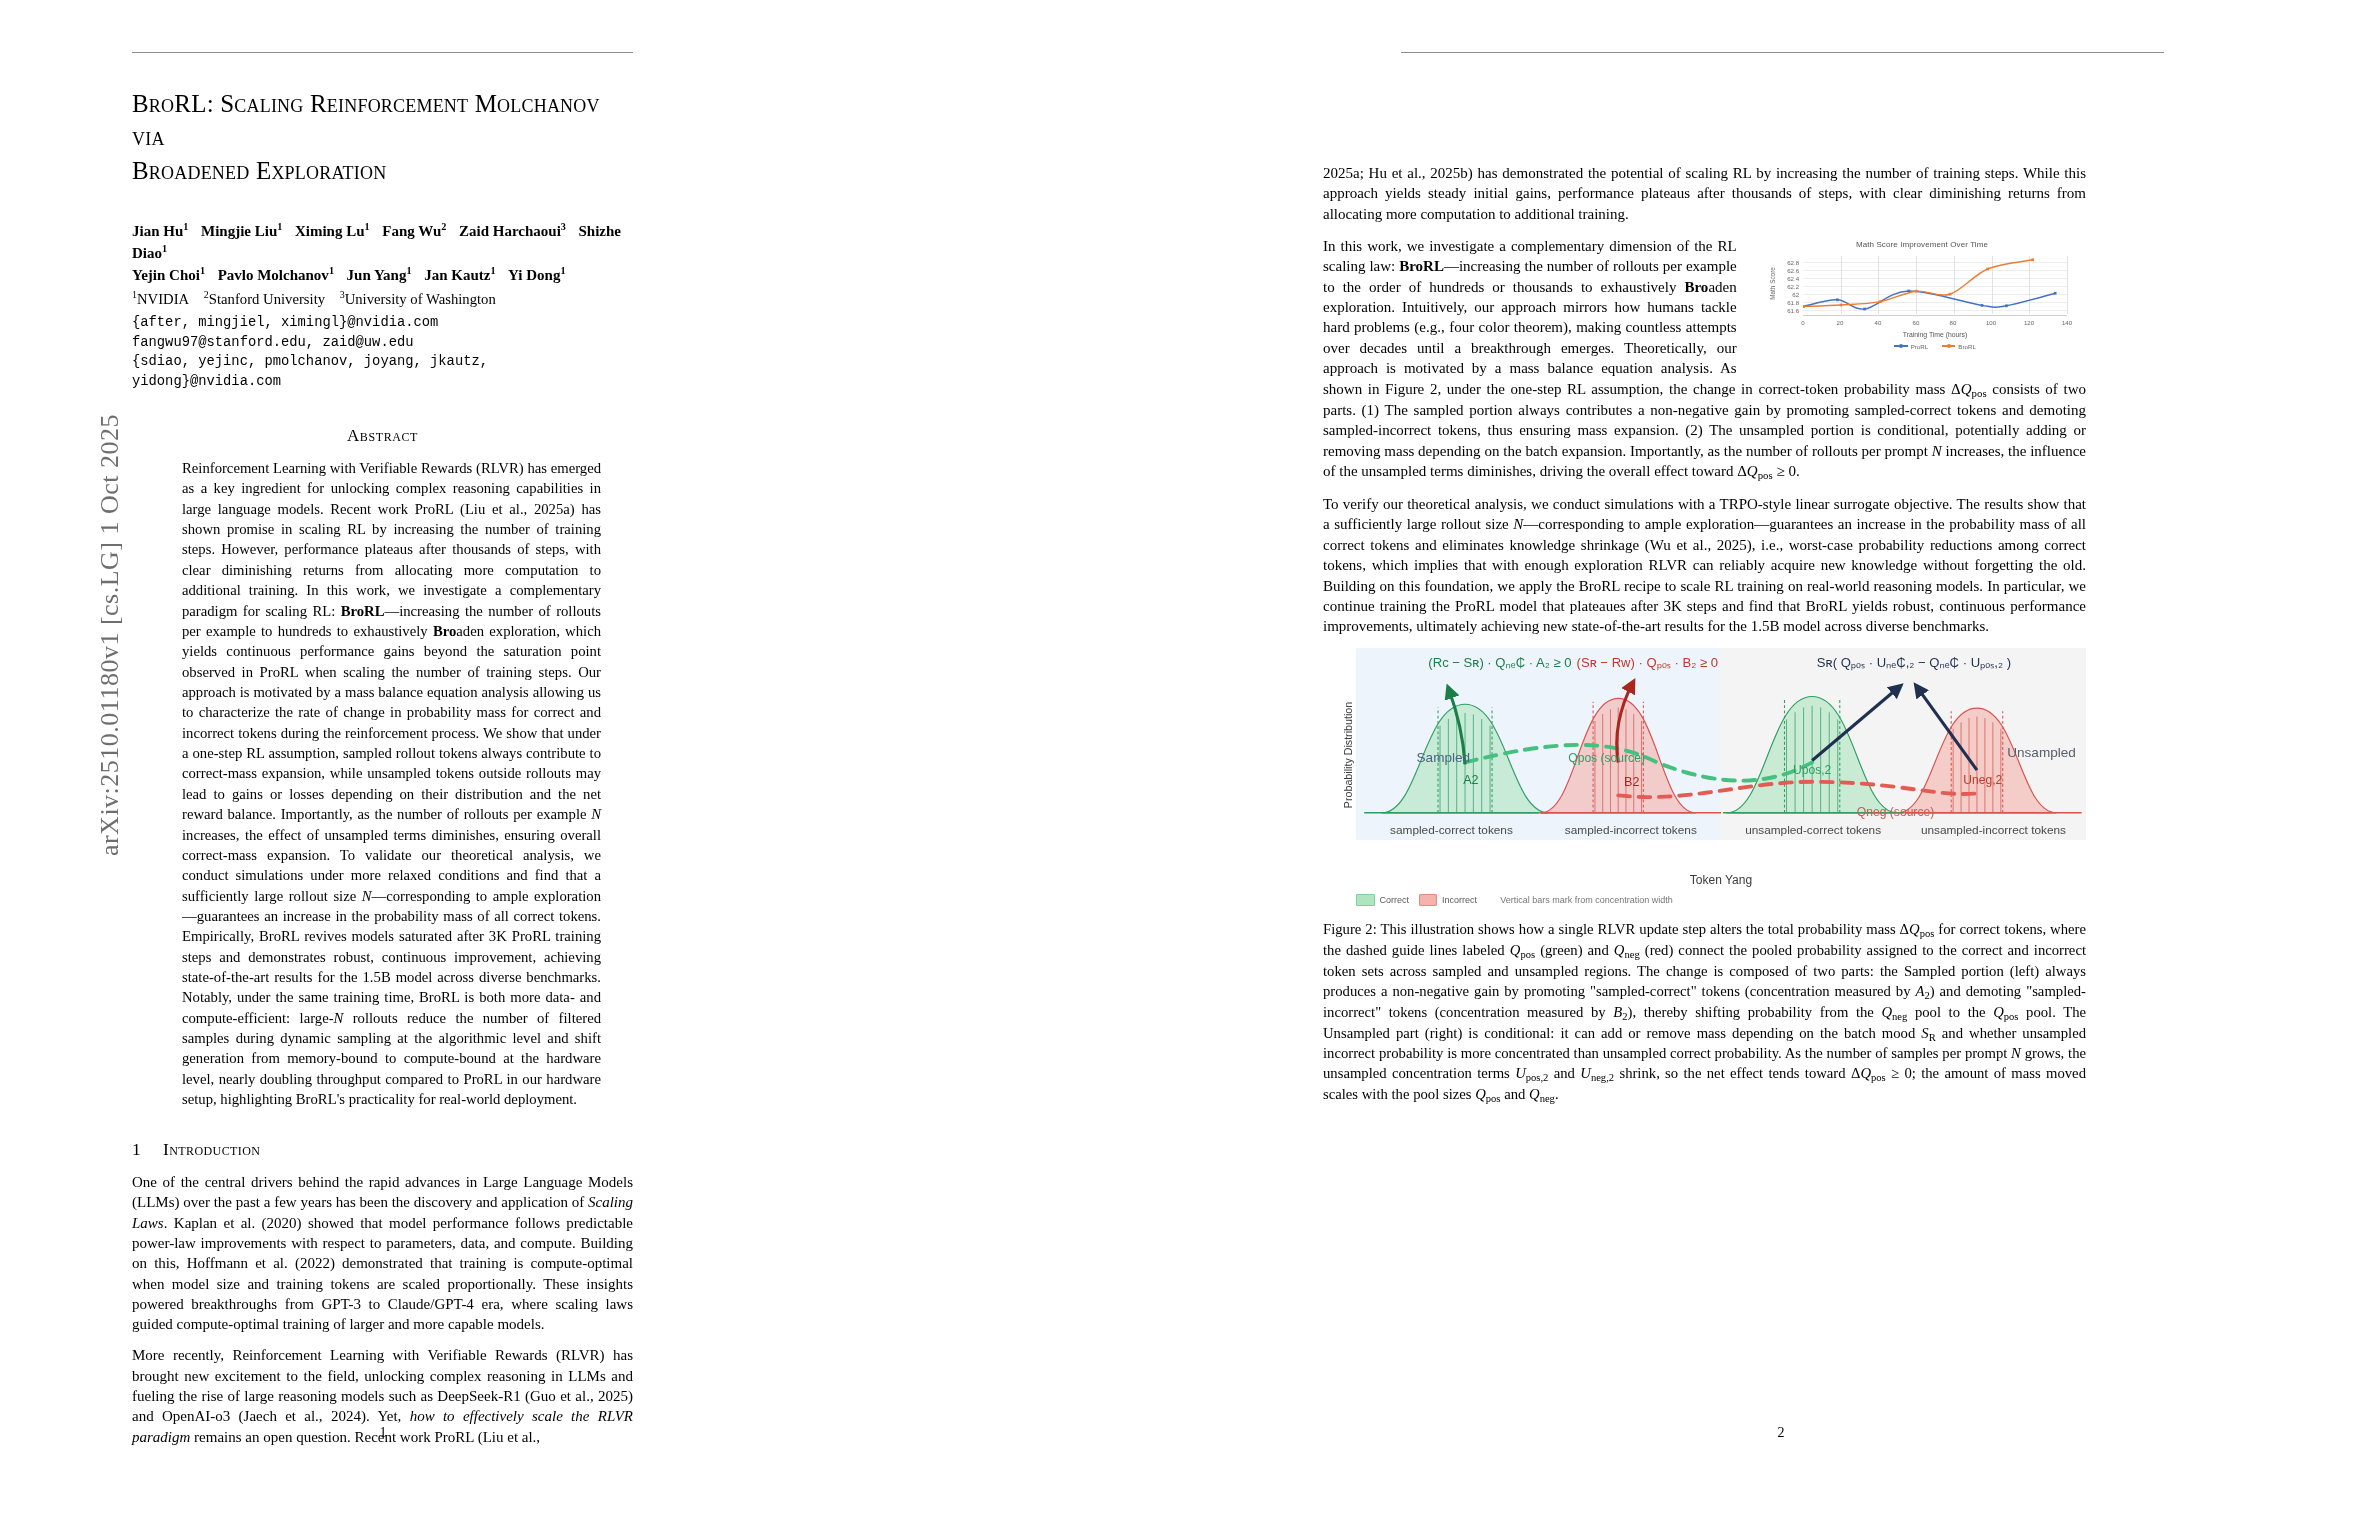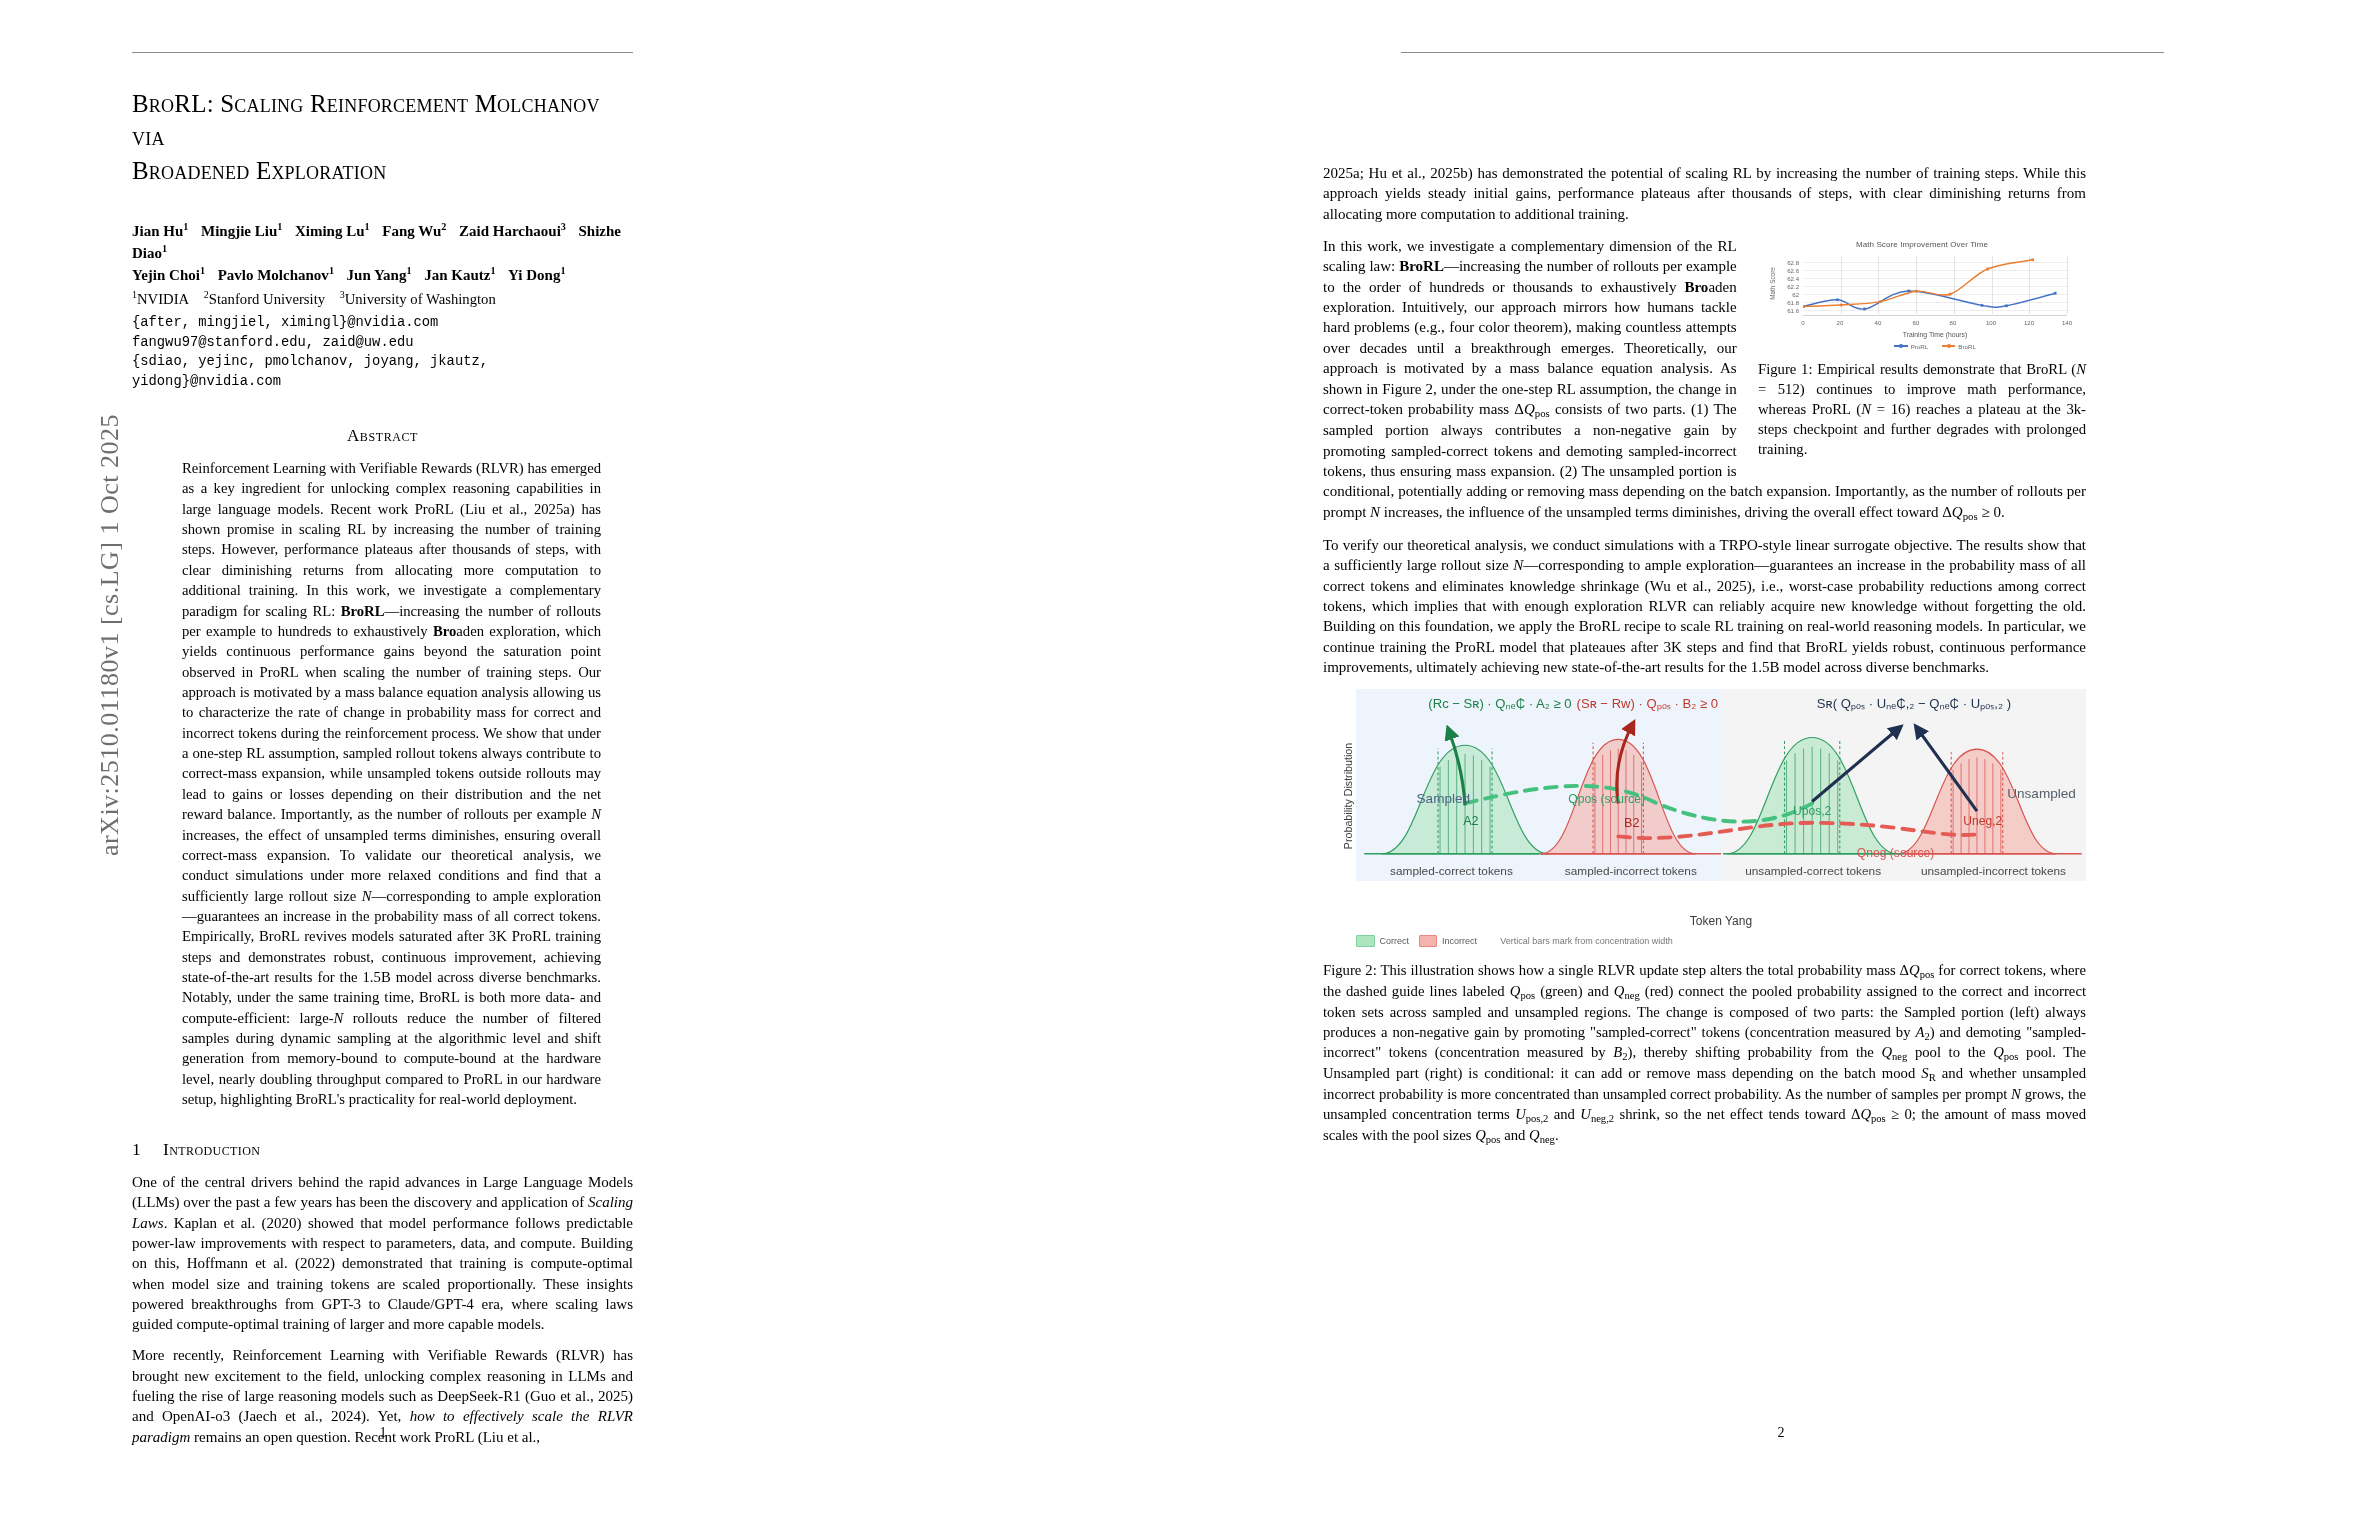--- a/index.html
+++ b/index.html
@@ -252,21 +252,20 @@
                 <span class="ln"></span>
                 <span>ProRL</span>
               </span>
               <span class="lg brorl">
                 <span class="ln"></span>
                 <span>BroRL</span>
               </span>
             </div>
           </div>
         </div>
-        <p class="fig1-cap" id="fig1cap">Figure 1: Empirical results demonstrate that BroRL (<span class="mi">N</span> = 512) continues to improve math performance, whereas ProRL (<span class="mi">N</span> = 16) reaches a plateau at the 3k-steps checkpoint and further degrades with prolonged training.</p>
       </div>
     </div>
 
     <p class="r-p" id="rp2">In this work, we investigate a complementary dimension of the RL scaling law: <b>BroRL</b>—increasing the number of rollouts per example to the order of hundreds or thousands to exhaustively <b>Bro</b>aden exploration. Intuitively, our approach mirrors how humans tackle hard problems (e.g., four color theorem), making countless attempts over decades until a breakthrough emerges. Theoretically, our approach is motivated by a mass balance equation analysis. As shown in Figure 2, under the one-step RL assumption, the change in correct-token probability mass Δ<span class="mi">Q</span><span style="font-size:.72em;vertical-align:-.25em">pos</span> consists of two parts. (1) The sampled portion always contributes a non-negative gain by promoting sampled-correct tokens and demoting sampled-incorrect tokens, thus ensuring mass expansion. (2) The unsampled portion is conditional, potentially adding or removing mass depending on the batch expansion. Importantly, as the number of rollouts per prompt <span class="mi">N</span> increases, the influence of the unsampled terms diminishes, driving the overall effect toward Δ<span class="mi">Q</span><span style="font-size:.72em;vertical-align:-.25em">pos</span> ≥ 0.</p>
     <p class="r-p" id="rp3">To verify our theoretical analysis, we conduct simulations with a TRPO-style linear surrogate objective. The results show that a sufficiently large rollout size <span class="mi">N</span>—corresponding to ample exploration—guarantees an increase in the probability mass of all correct tokens and eliminates knowledge shrinkage (Wu et al., 2025), i.e., worst-case probability reductions among correct tokens, which implies that with enough exploration RLVR can reliably acquire new knowledge without forgetting the old. Building on this foundation, we apply the BroRL recipe to scale RL training on real-world reasoning models. In particular, we continue training the ProRL model that plateaues after 3K steps and find that BroRL yields robust, continuous performance improvements, ultimately achieving new state-of-the-art results for the 1.5B model across diverse benchmarks.</p>
 
     <div class="fig2-block">
       <div class="fig2-box">
         <div class="f2-ylabel">Probability Distribution</div>
         <div class="f2-plot">

